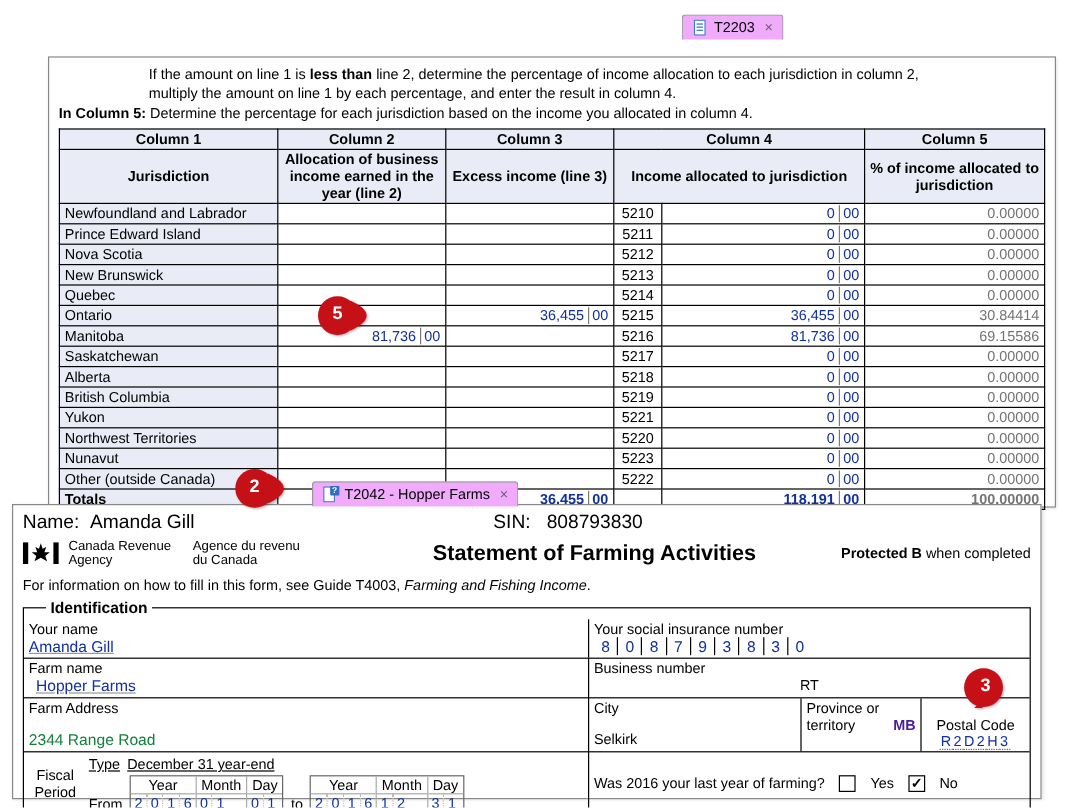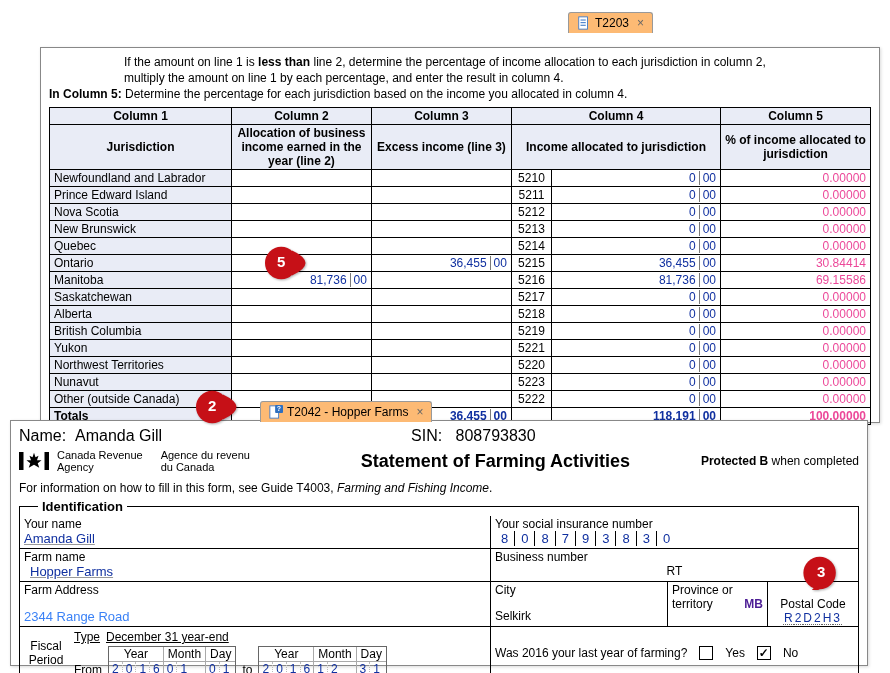--- a/index.html
+++ b/index.html
@@ -9,21 +9,21 @@
     font-family: Arial, sans-serif;
     font-size: 12px;
     background: #fff;
     width: 890px;
     height: 673px;
     position: relative;
     overflow: hidden;
   }
   .tab {
     position: absolute;
-    background: #fdba74;
+    background: #f0abfc;
     border: 1px solid #999;
     border-bottom: none;
     padding: 3px 8px;
     font-size: 12px;
     display: flex;
     align-items: center;
     gap: 4px;
     border-radius: 3px 3px 0 0;
   }
   .tab .icon { width: 14px; height: 14px; }
@@ -53,21 +53,21 @@
     background: #e9ecf6;
     text-align: center;
     font-weight: bold;
   }
   table.alloc thead th.sub { font-weight: bold; }
   table.alloc td.jname { background: #e9ecf6; text-align: left; }
   .numcell { text-align: right; color: #1030a0; font-family: Arial, sans-serif; }
   .numcell .int { display: inline-block; }
   .numcell .cents { display: inline-block; border-left: 1px solid #7a7a7a; padding-left: 3px; margin-left: 3px; min-width: 16px; text-align: left; }
   .codecell { color: #000; text-align: center; width: 40px; background:#fff; }
-  .pctcell { text-align: right; color: #ec4899; }
+  .pctcell { text-align: right; color: #737373; }
   .totals td { font-weight: bold; }
   .totals td.jname { background: #e9ecf6; }
 
   
   #p-bot { left: 10px; top: 420px; width: 858px; height: 246px; padding: 6px 8px; }
   #tab-bot { left: 260px; top: 401px; z-index: 5; }
   .nameline { font-size: 16px; }
   .logo-row { display: flex; align-items: center; gap: 8px; margin-top: 2px; }
   .leaf { width: 30px; height: 28px; }
   .agency-cols { display: flex; gap: 18px; font-size: 11px; }
@@ -349,21 +349,21 @@
         <div class="val" style="padding-left:6px;">Hopper Farms</div>
       </div>
       <div class="cell right">
         <div class="lab">Business number</div>
         <div style="text-align:center;">RT</div>
       </div>
 
       <div class="cell">
         <div class="lab">Farm Address</div>
         <div style="height:12px;"></div>
-        <div class="val" style="text-decoration:none; color:#3b82f6;">2344 Range Road</div>
+        <div class="val" style="text-decoration:none; color:#15803d;">2344 Range Road</div>
       </div>
       <div class="cell right provline" style="padding:0;">
         <div style="flex:1; border-right:1px solid #000;">
           <div class="lab">City</div>
           <div style="height:12px;"></div>
           <div>Selkirk</div>
         </div>
         <div style="width:100px; border-right:1px solid #000;">
           <div class="lab">Province or</div>
           <div class="lab" style="display:flex;justify-content:space-between;align-items:center;">

